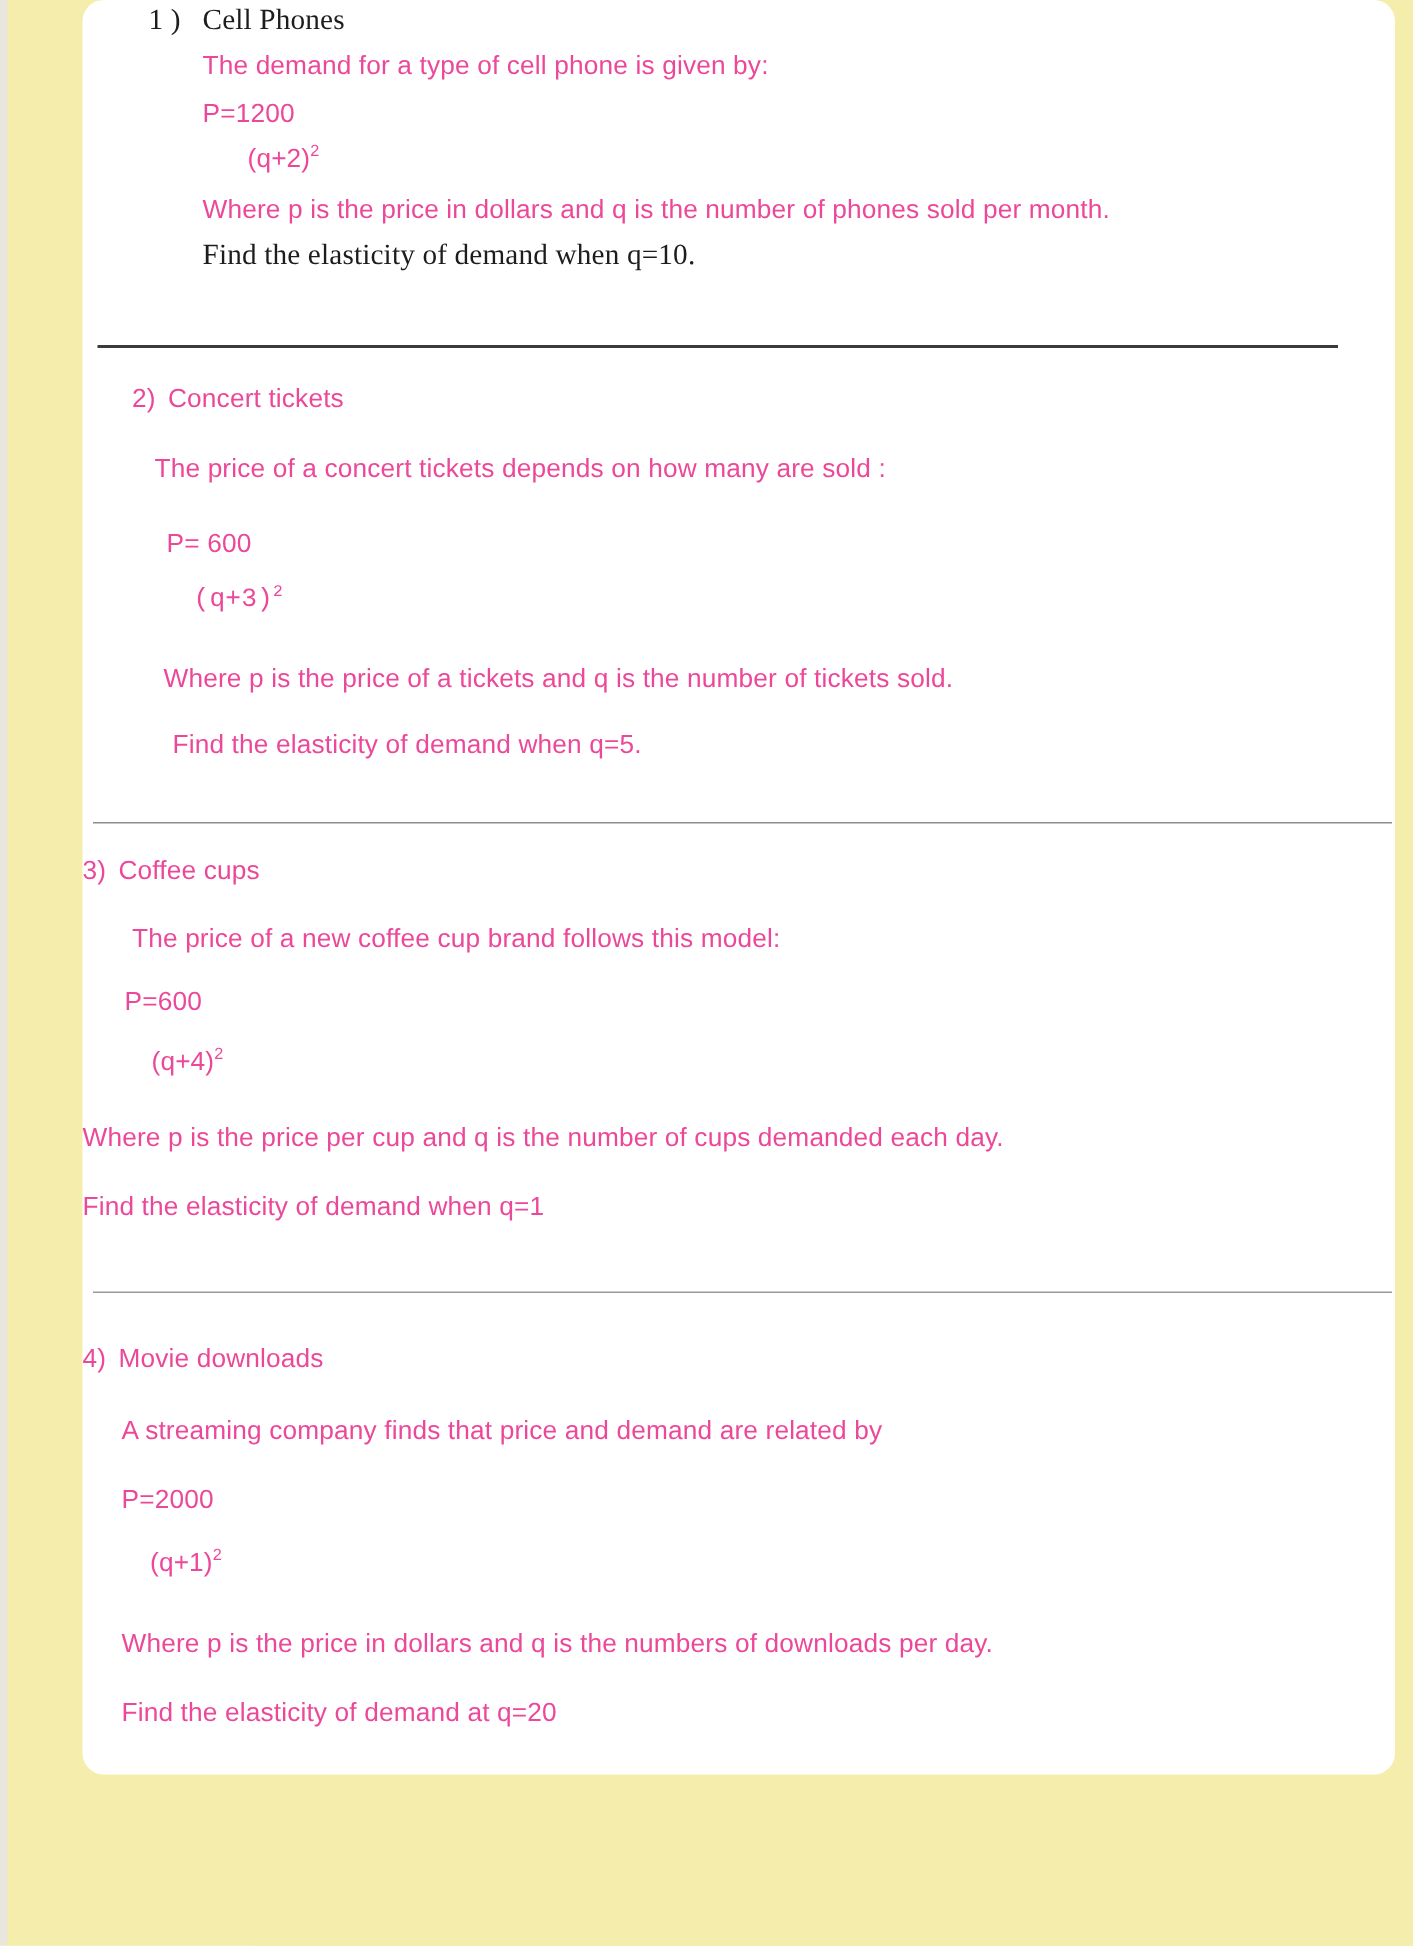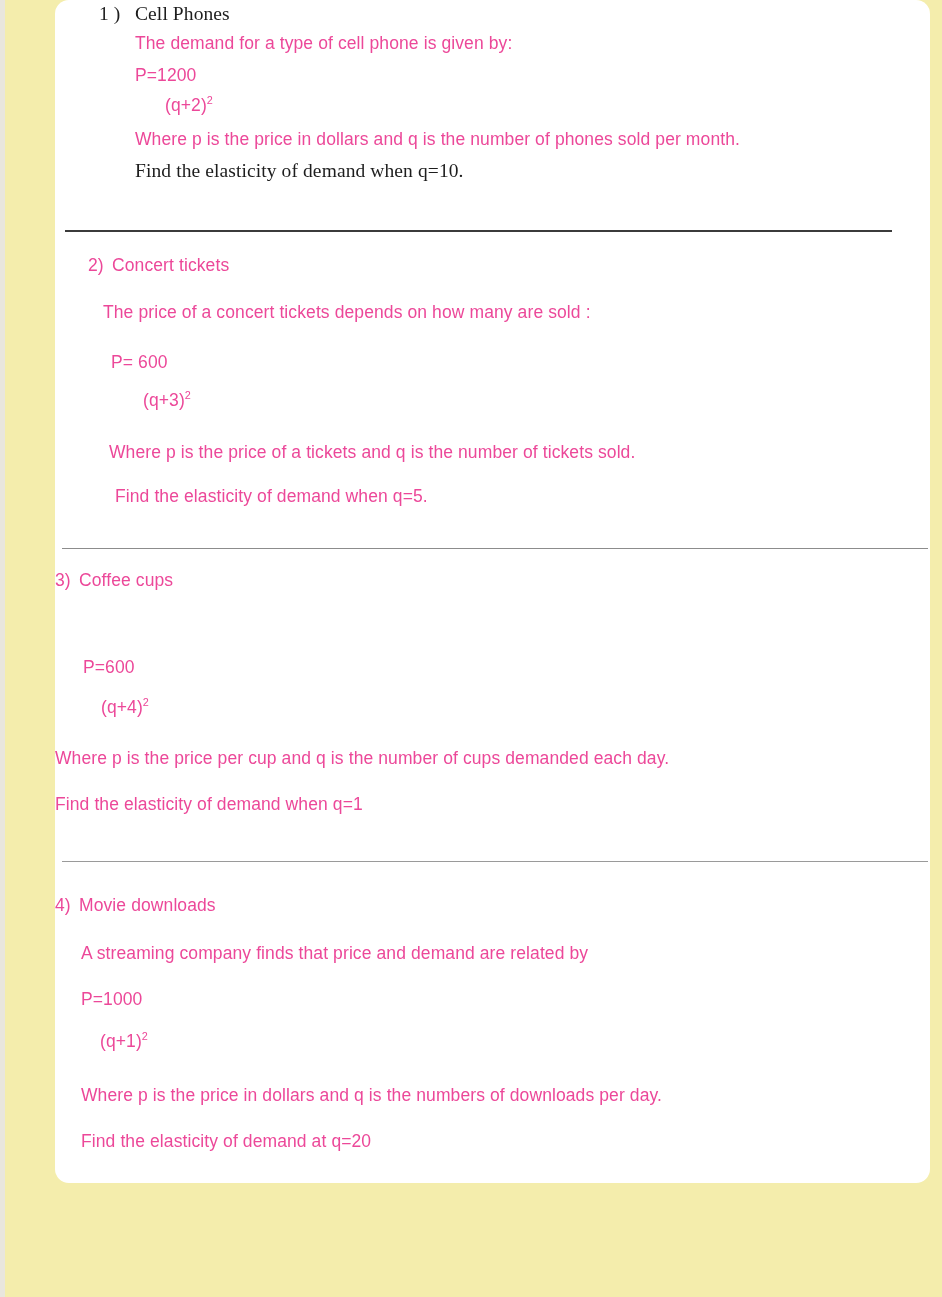--- a/index.html
+++ b/index.html
@@ -129,52 +129,53 @@
       <div class="divider dark" style="left:10px; top:230px; width:827px;"></div>
 
       <div class="line sans heading" style="left:33px; top:255px;">2)</div>
       <div class="line sans heading" style="left:57px; top:255px;">Concert tickets</div>
 
       <div class="line sans" style="left:48px; top:302px;">The price of a concert tickets depends on how many are sold :</div>
 
       <div class="line sans" style="left:56px; top:352px;">
         <span>P=</span><span class="num-underline" style="margin-left:5px;">600</span>
       </div>
-      <div class="line sans" style="left:88px; top:390px;">
+      <div class="line sans" style="left:74px; top:390px;font-family:Liberation Mono, monospace;">
         <span>(q+3)</span><span class="sup">2</span>
       </div>
 
       <div class="line sans" style="left:54px; top:442px;">Where p is the price of a tickets and q is the number of tickets sold.</div>
       <div class="line sans" style="left:60px; top:486px;">Find the elasticity of demand when q=5.</div>
 
       <div class="divider grey" style="left:7px; top:548px; width:866px;"></div>
 
       <div class="line sans heading" style="left:0px; top:570px;">3)</div>
       <div class="line sans heading" style="left:24px; top:570px;">Coffee cups</div>
 
+      <div class="line sans" style="left:33px; top:615px;">The price of a new coffee cup brand follows this model:</div>
 
       <div class="line sans" style="left:28px; top:657px;">
         <span>P=</span><span class="num-underline">600</span>
       </div>
       <div class="line sans" style="left:46px; top:697px;">
         <span>(q+4)</span><span class="sup">2</span>
       </div>
 
       <div class="line sans" style="left:0px; top:748px;">Where p is the price per cup and q is the number of cups demanded each day.</div>
       <div class="line sans" style="left:0px; top:794px;">Find the elasticity of demand when q=1</div>
 
       <div class="divider lightgrey" style="left:7px; top:861px; width:866px;"></div>
 
       <div class="line sans heading" style="left:0px; top:895px;">4)</div>
       <div class="line sans heading" style="left:24px; top:895px;">Movie downloads</div>
 
       <div class="line sans" style="left:26px; top:943px;">A streaming company finds that price and demand are related by</div>
 
       <div class="line sans" style="left:26px; top:989px;">
-        <span>P=</span><span class="num-underline">1000</span>
+        <span>P=</span><span class="num-underline">2000</span>
       </div>
       <div class="line sans" style="left:45px; top:1031px;">
         <span>(q+1)</span><span class="sup">2</span>
       </div>
 
       <div class="line sans" style="left:26px; top:1085px;">Where p is the price in dollars and q is the numbers of downloads per day.</div>
       <div class="line sans" style="left:26px; top:1131px;">Find the elasticity of demand at q=20</div>
 
     </div>
   </div>

